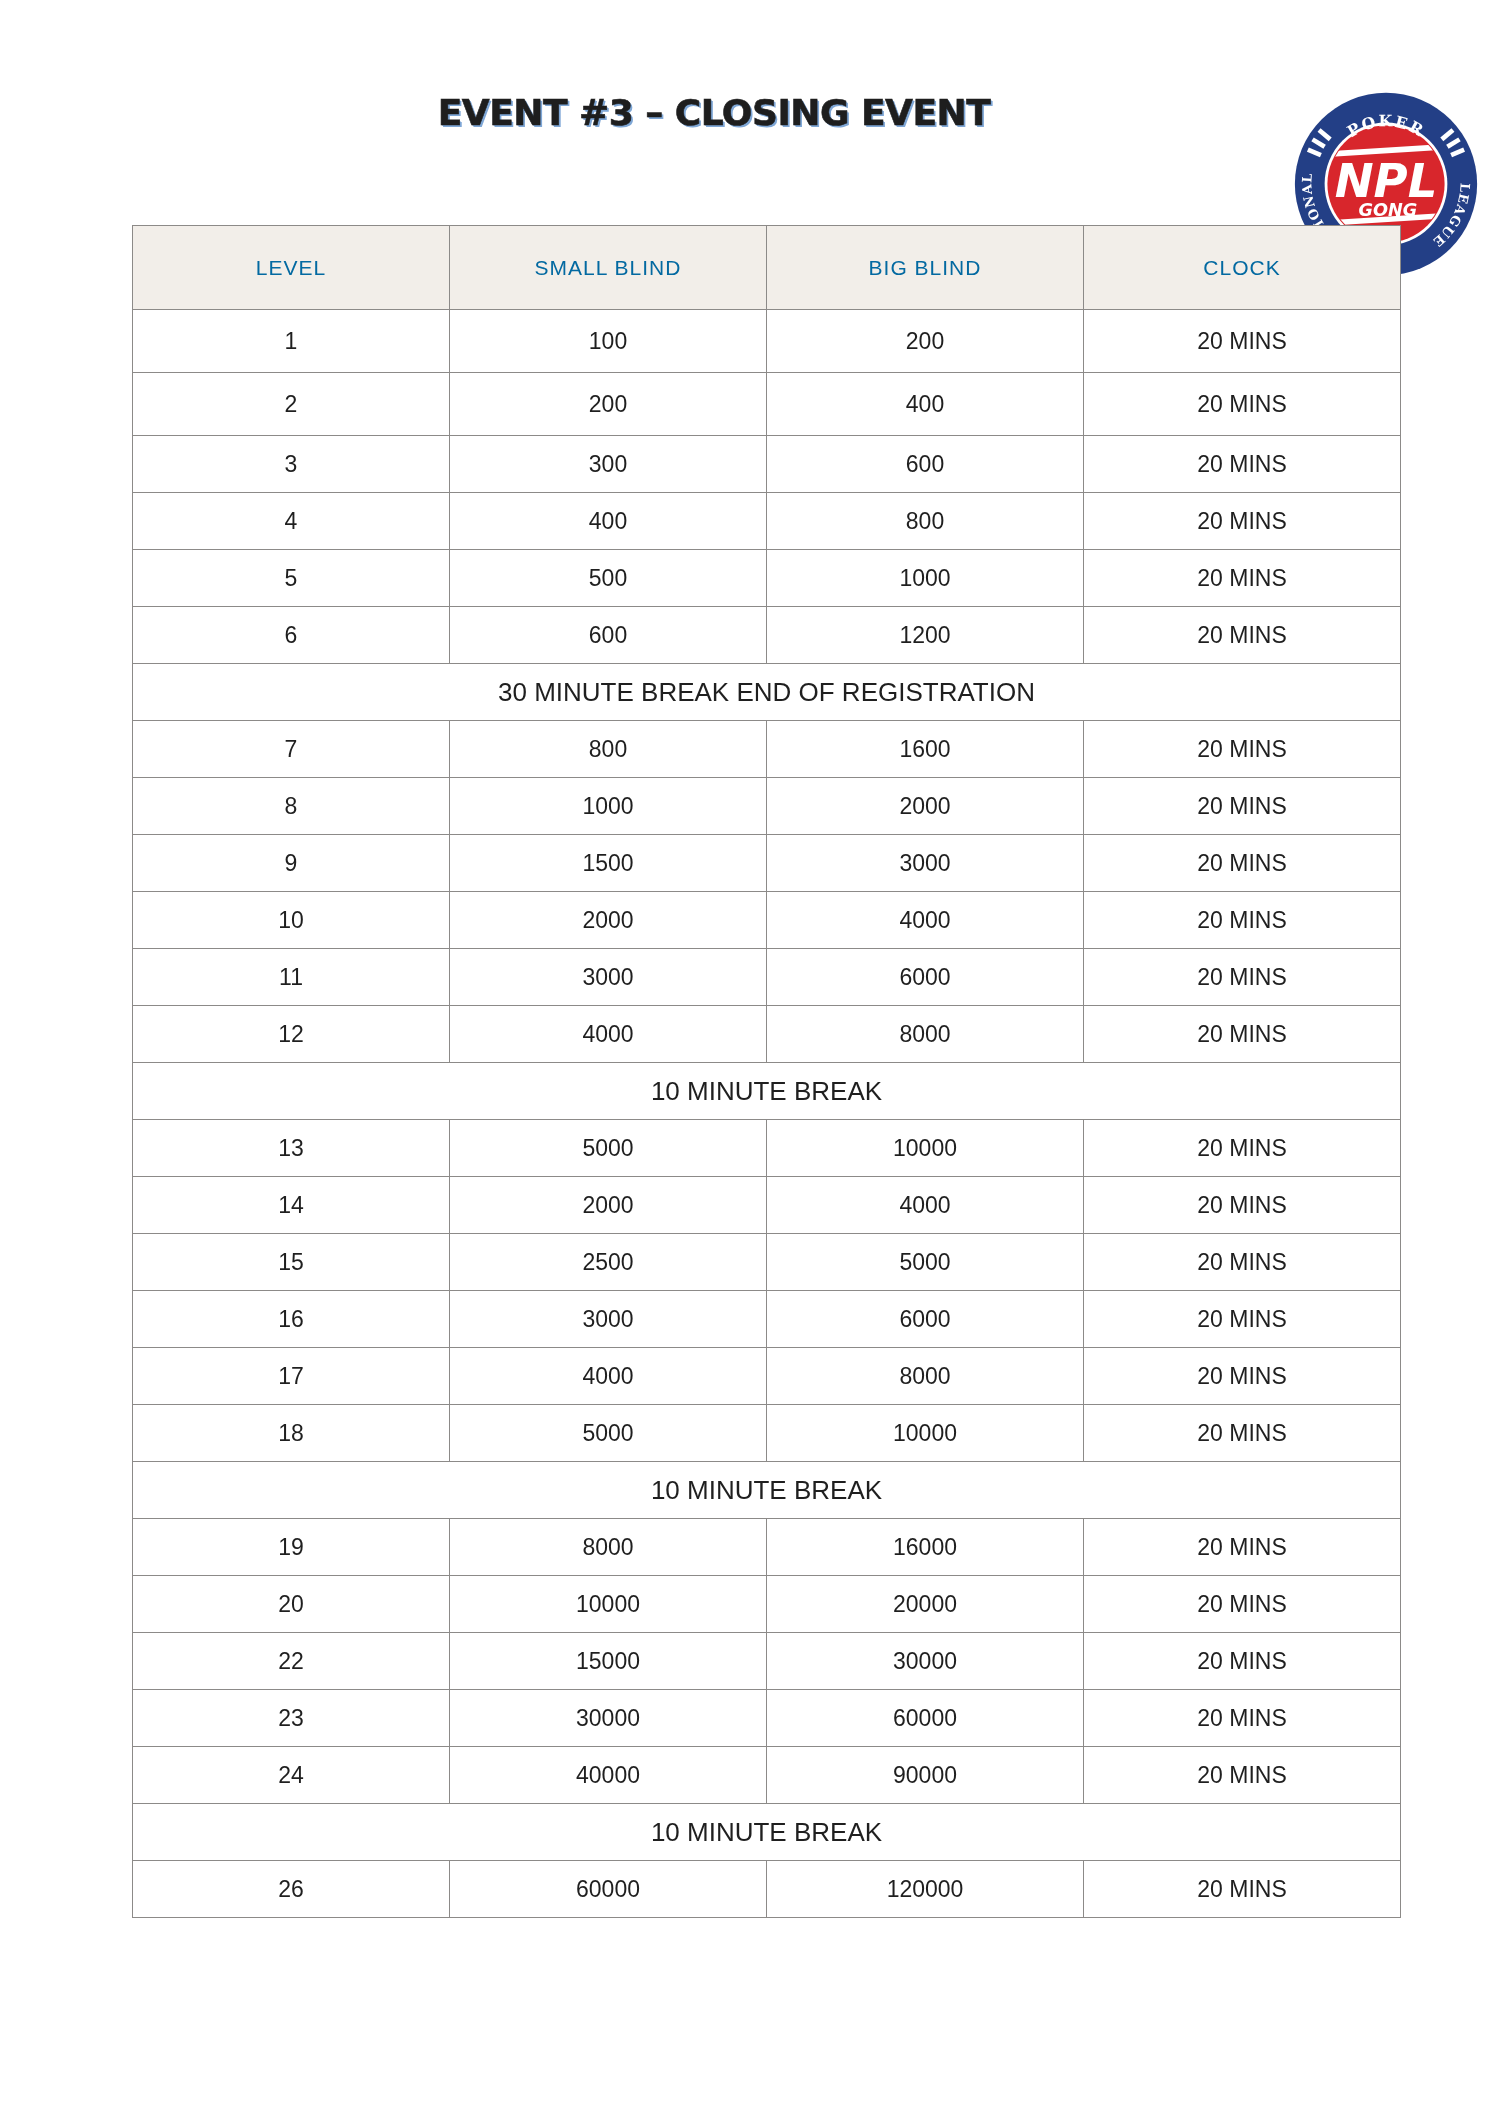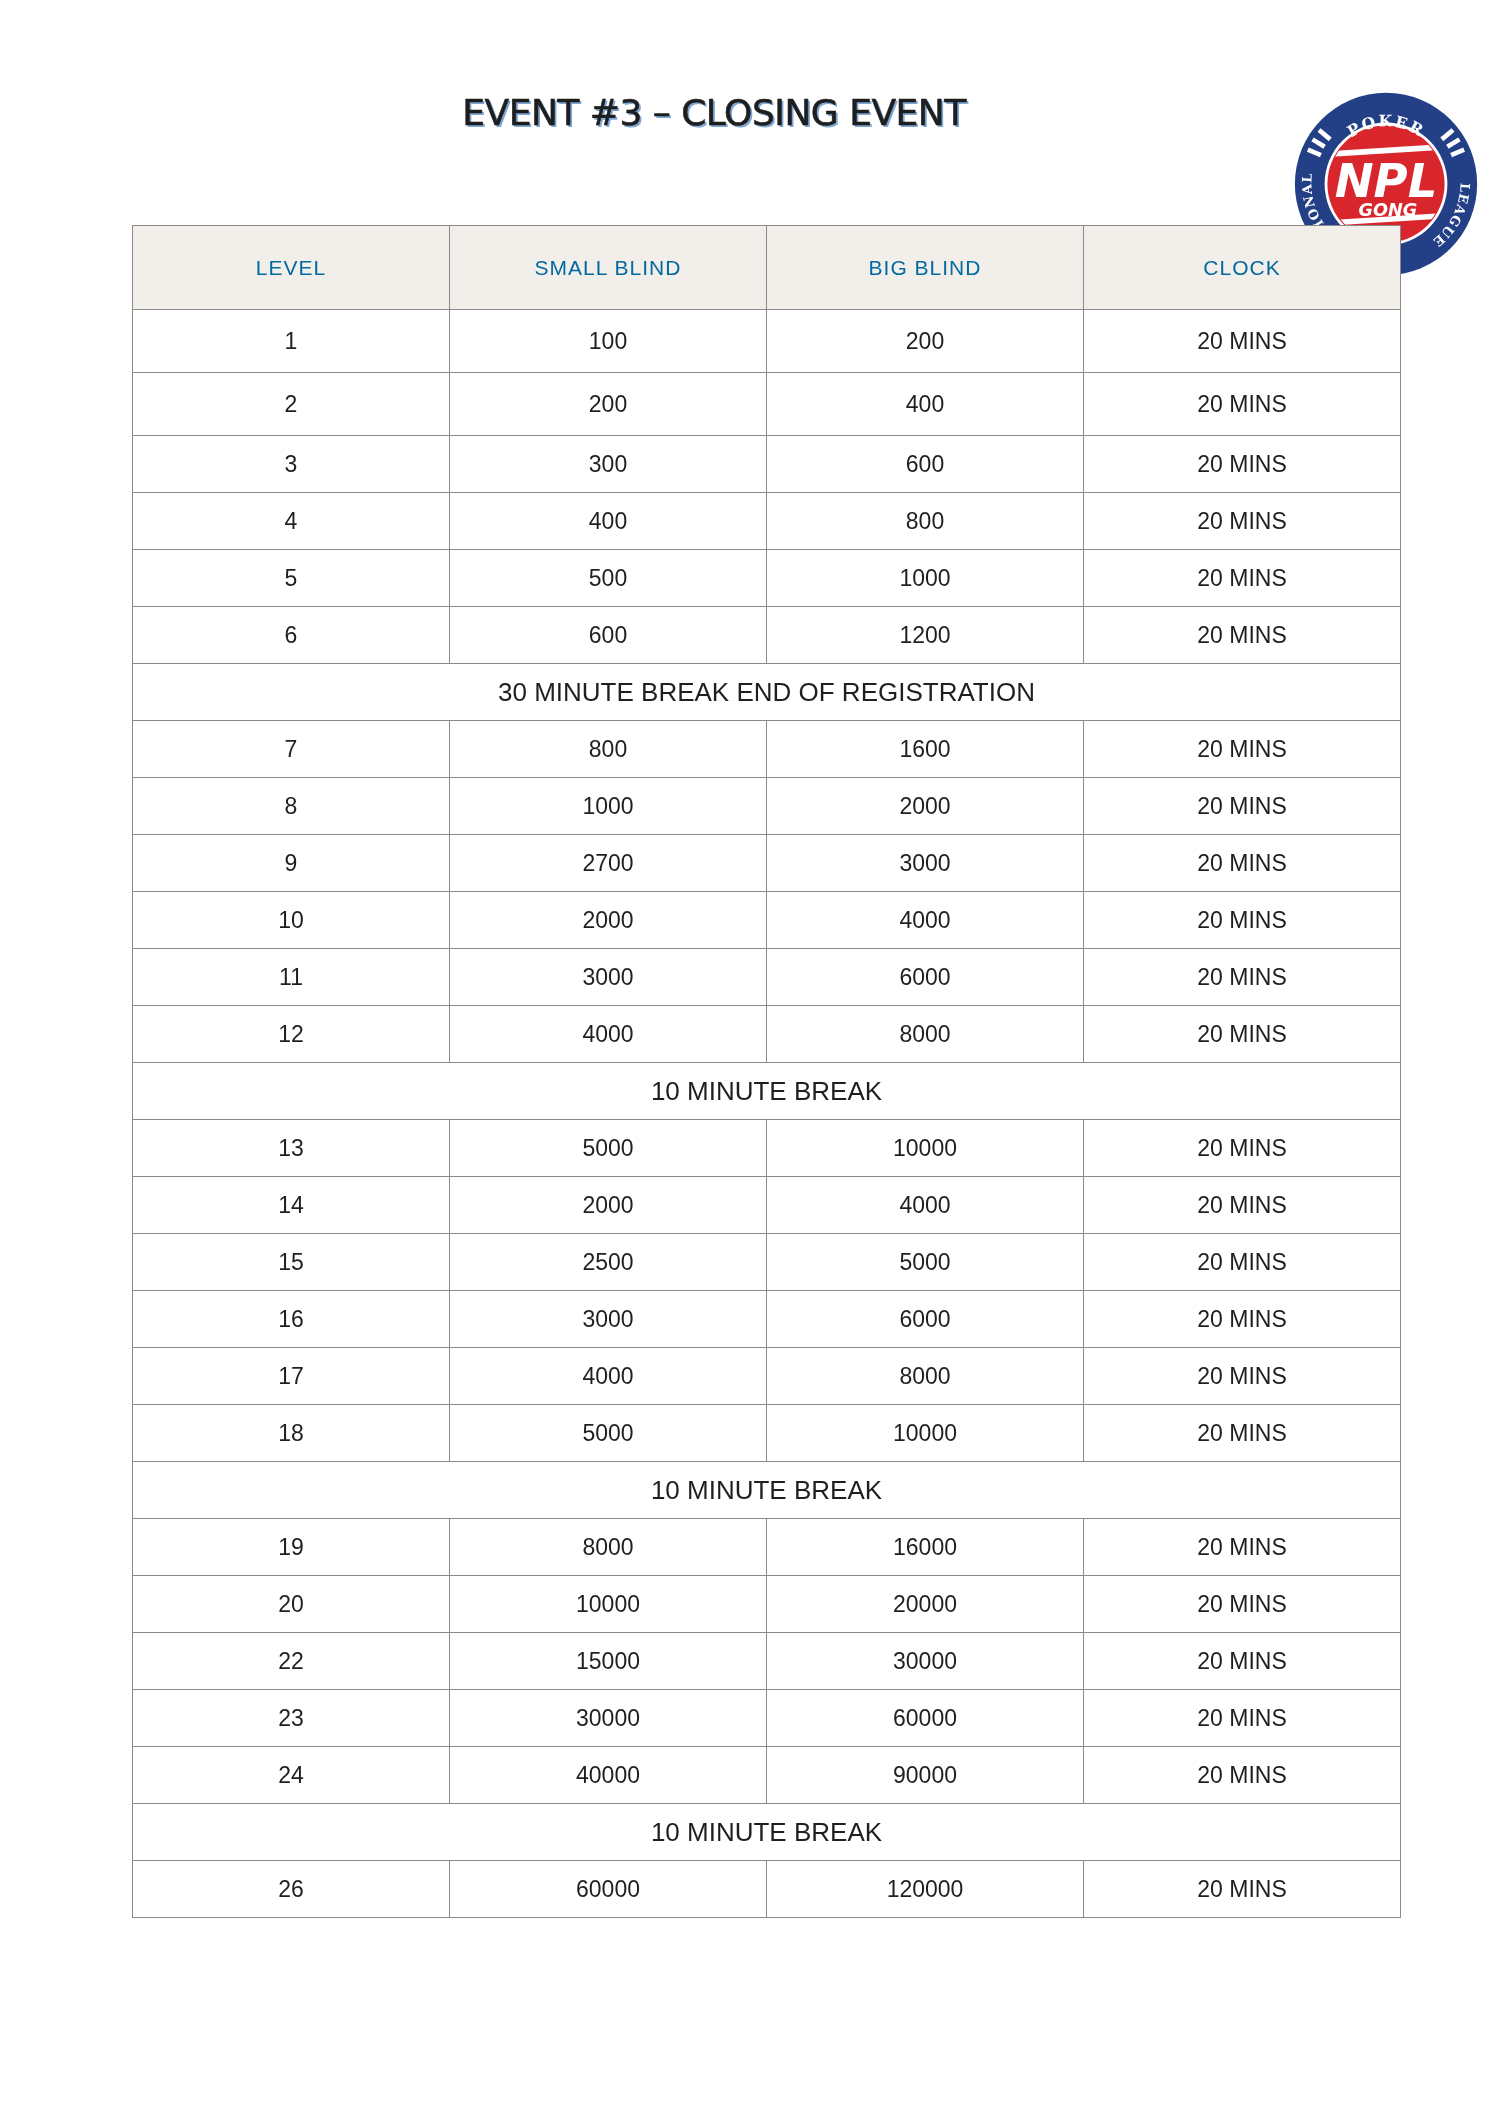--- a/index.html
+++ b/index.html
@@ -17,21 +17,21 @@
   }
   .page-title {
     position: absolute;
     left: 0;
     width: 1500px;
     top: 92px;
     padding-right: 72px;
     box-sizing: border-box;
     text-align: center;
     font-family: "DejaVu Sans", sans-serif;
-    font-weight: normal;
+    font-weight: bold;
     font-size: 36px;
     letter-spacing: -0.5px;
     color: #1e1e1e;
     text-shadow: 2px 2px 0 #7fa7d6, 1px 1px 0 #a9c4e6;
     -webkit-text-stroke: 0.6px #1e1e1e;
   }
   .logo {
     position: absolute;
     left: 1293px;
     top: 91px;
@@ -181,21 +181,21 @@
         <td>20 MINS</td>
       </tr>
       <tr>
         <td>8</td>
         <td>1000</td>
         <td>2000</td>
         <td>20 MINS</td>
       </tr>
       <tr>
         <td>9</td>
-        <td>2700</td>
+        <td>1500</td>
         <td>3000</td>
         <td>20 MINS</td>
       </tr>
       <tr>
         <td>10</td>
         <td>2000</td>
         <td>4000</td>
         <td>20 MINS</td>
       </tr>
       <tr>

